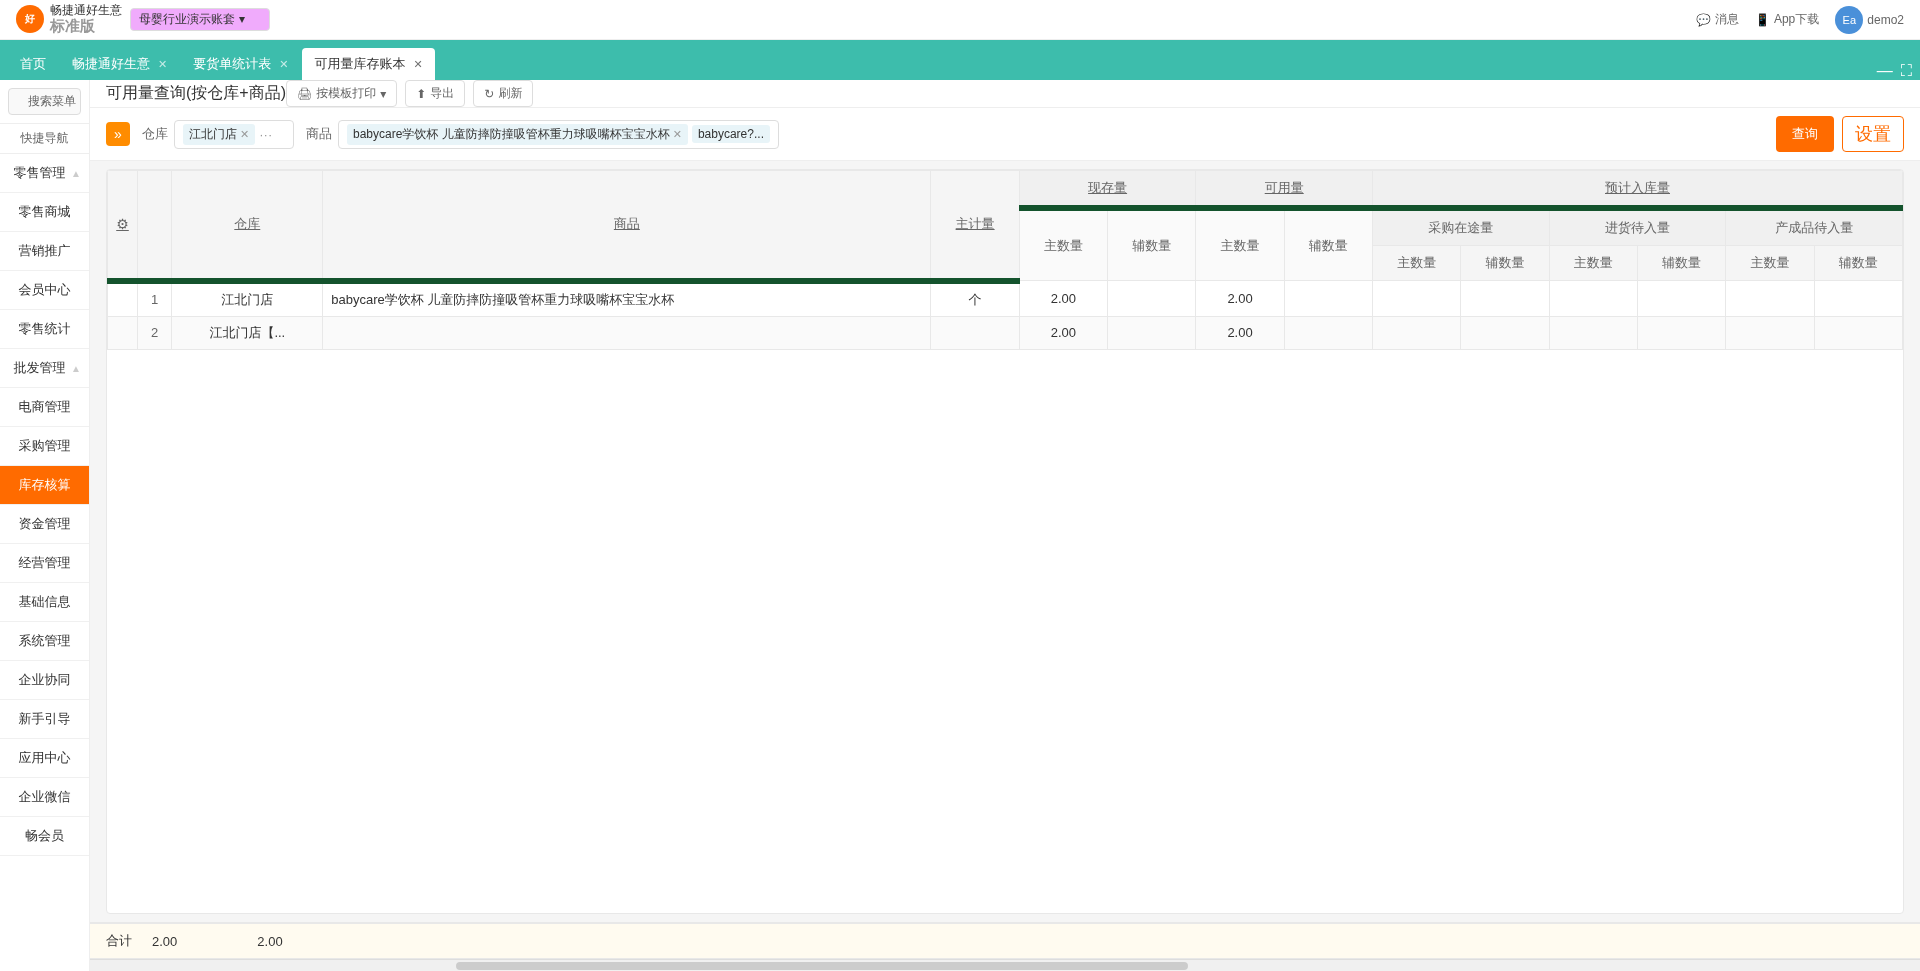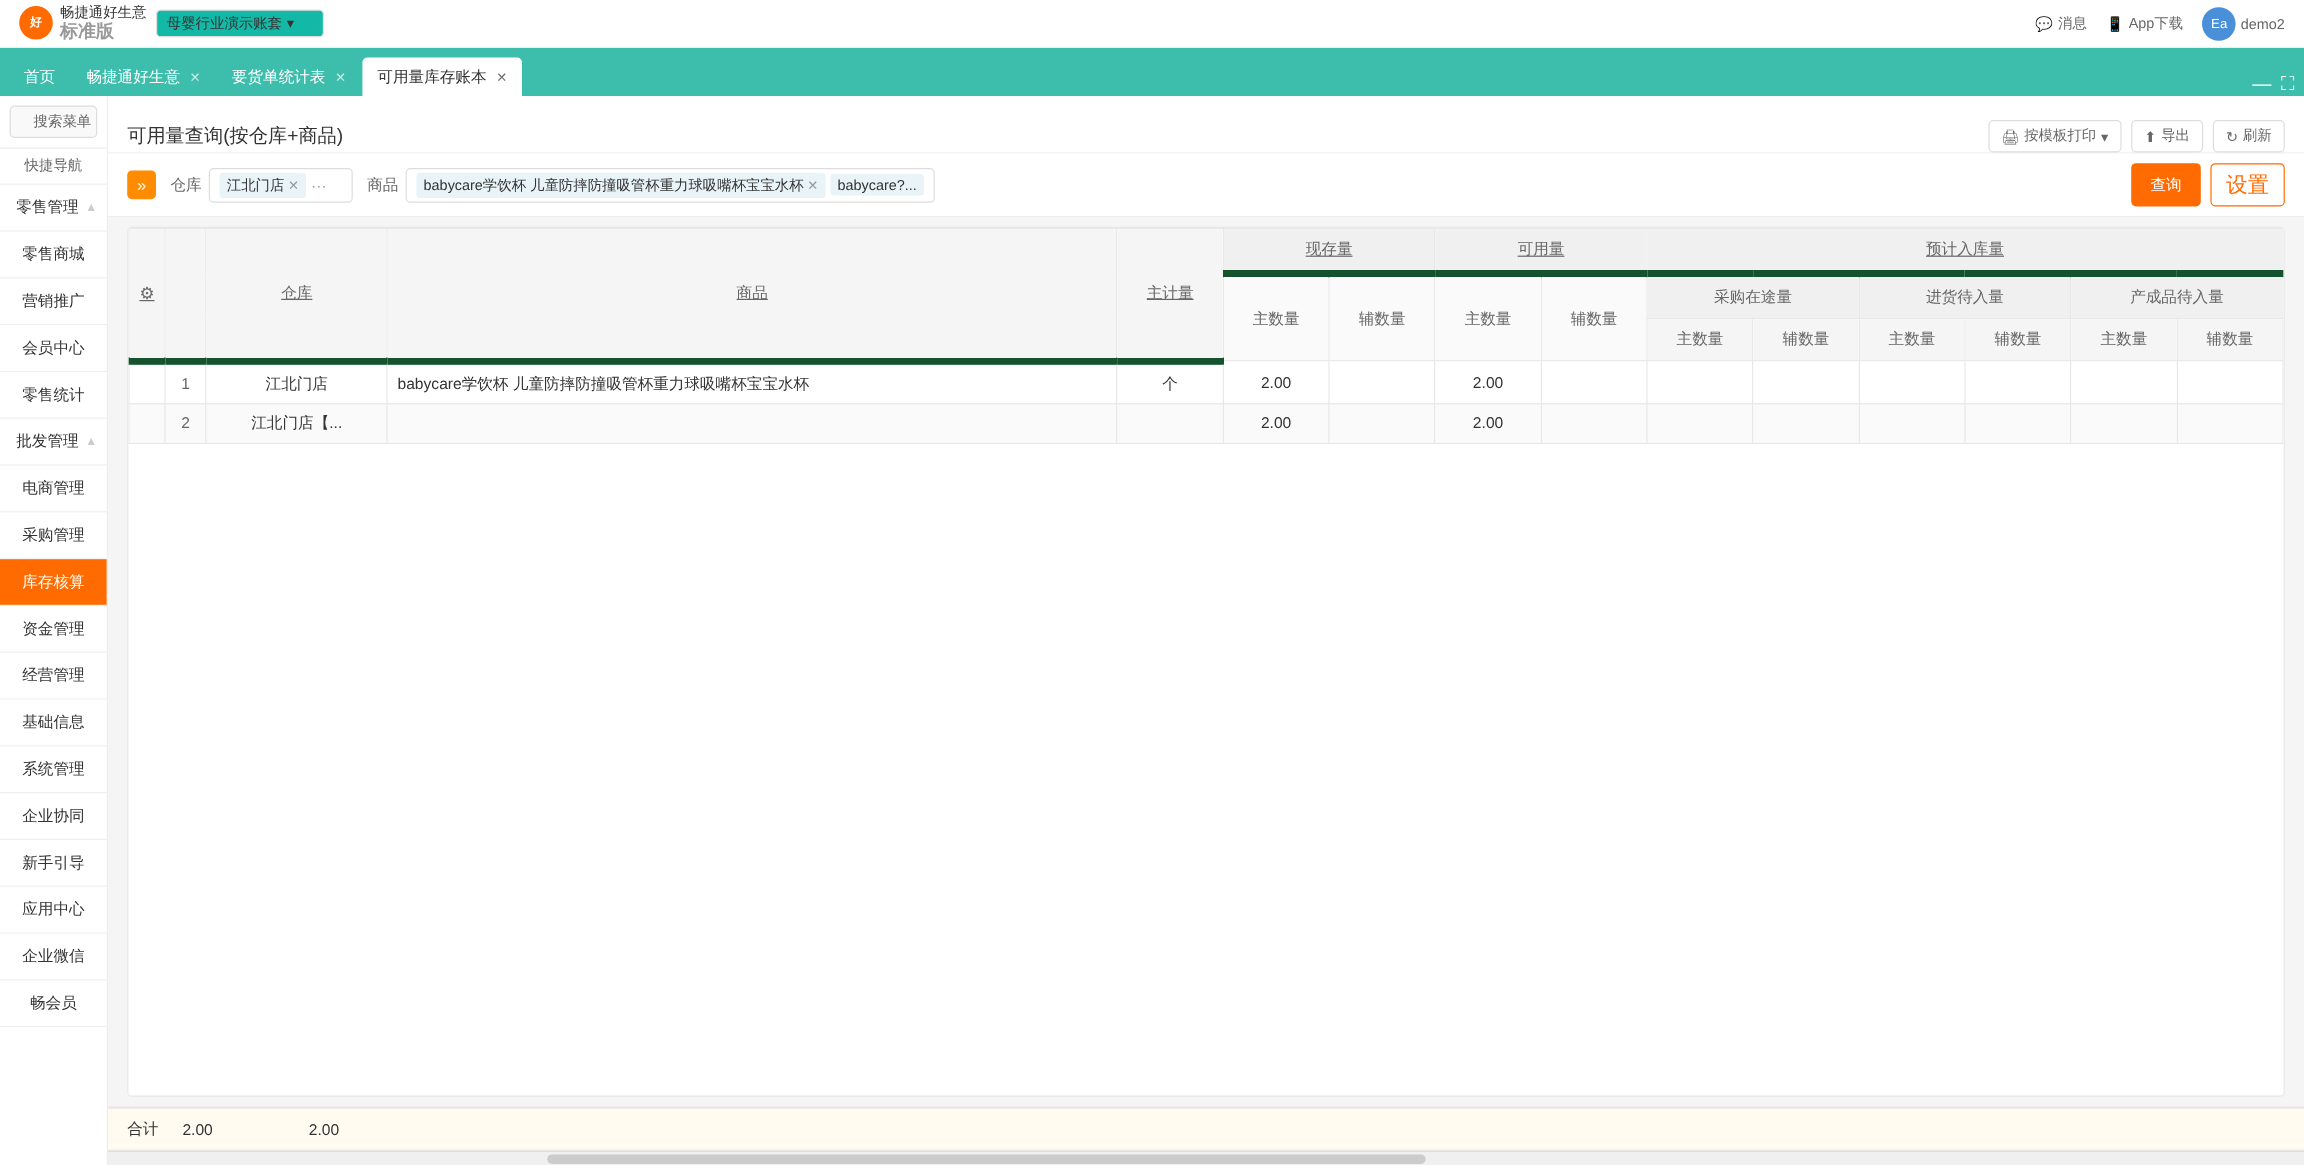--- a/index.html
+++ b/index.html
@@ -14,21 +14,21 @@
       justify-content: space-between;
       padding: 0 16px;
       border-bottom: 1px solid #eee;
       flex-shrink: 0;
     }
     .top-bar-left { display: flex; align-items: center; gap: 8px; }
     .logo-area { display: flex; align-items: center; gap: 6px; }
     .logo-icon { width: 28px; height: 28px; background: #ff6b00; border-radius: 50%; display: flex; align-items: center; justify-content: center; color: #fff; font-size: 10px; font-weight: bold; }
     .logo-text { font-size: 12px; color: #333; line-height: 1.2; }
     .logo-sub { font-size: 15px; color: #999; font-weight: bold; }
-    .industry-select { display: flex; align-items: center; gap: 4px; border: 1px solid #ddd; border-radius: 4px; padding: 2px 8px; cursor: pointer; background: #14b8a6; font-size: 12px; color: #333; min-width: 140px; }
+    .industry-select { display: flex; align-items: center; gap: 4px; border: 1px solid #ddd; border-radius: 4px; padding: 2px 8px; cursor: pointer; background: #f0abfc; font-size: 12px; color: #333; min-width: 140px; }
     .top-bar-right { display: flex; align-items: center; gap: 16px; }
     .top-icon-item { display: flex; align-items: center; gap: 4px; cursor: pointer; color: #666; font-size: 12px; }
     .avatar { width: 28px; height: 28px; border-radius: 50%; background: #4a90d9; display: flex; align-items: center; justify-content: center; color: #fff; font-size: 11px; }
 
     
     .nav-tabs {
       height: 40px;
       background: #3dbdac;
       display: flex;
       align-items: flex-end;
@@ -85,25 +85,24 @@
     .sidebar-item.active { background: #ff6b00; color: #fff; }
     .sidebar-arrow { font-size: 10px; color: #ccc; }
     .sidebar-item-label { flex: 1; }
 
     
     .content { flex: 1; display: flex; flex-direction: column; overflow: hidden; }
 
     
     .page-header {
       background: #fff;
-      padding: 20px 16px 0;
+      padding: 0 16px 0;
       border-bottom: 1px solid #eee;
       display: flex;
       align-items: center;
-      justify-content: space-between;
     }
     .page-title { font-size: 16px; color: #333; font-weight: 500; }
     .page-actions { display: flex; align-items: center; gap: 8px; }
     .action-btn { display: flex; align-items: center; gap: 4px; padding: 4px 10px; border: 1px solid #ddd; border-radius: 4px; background: #fff; cursor: pointer; font-size: 12px; color: #666; }
 
     
     .filter-bar {
       background: #fff;
       padding: 8px 16px;
       display: flex;

